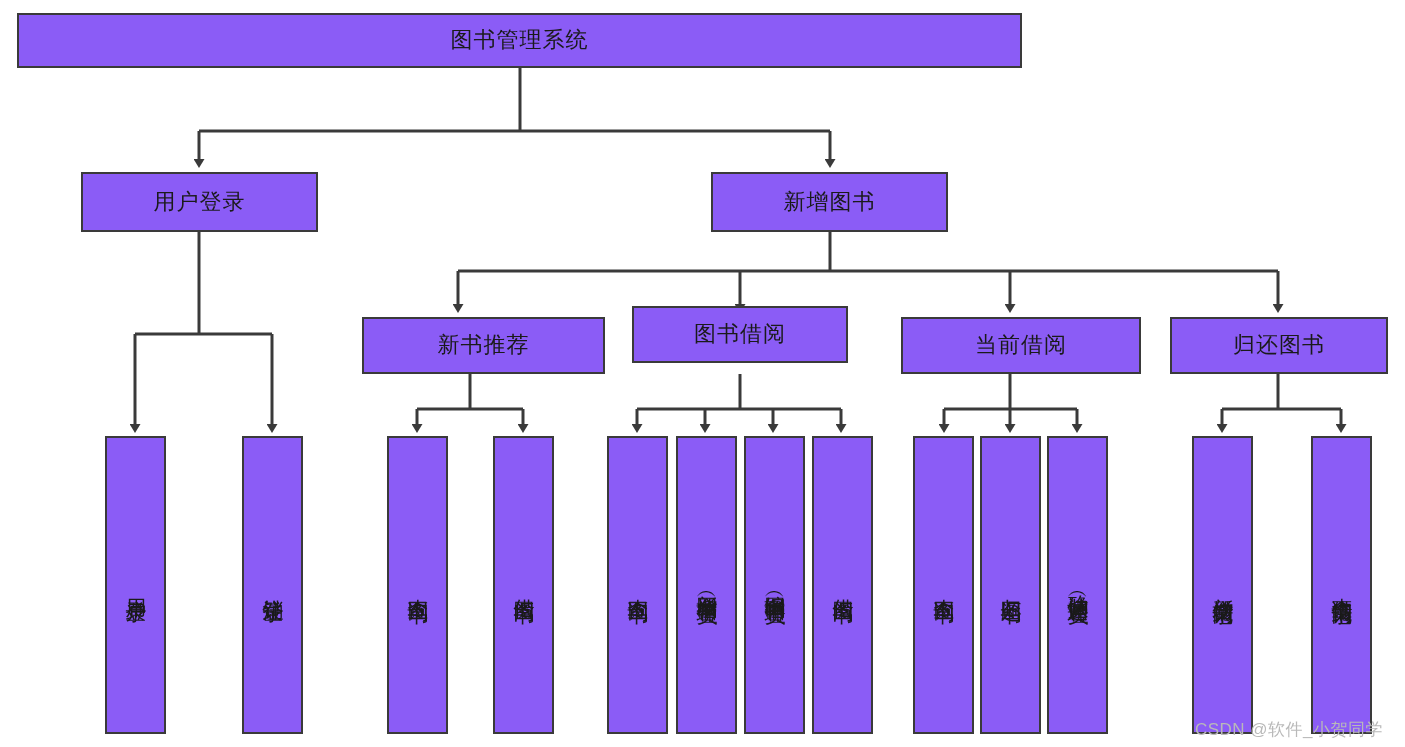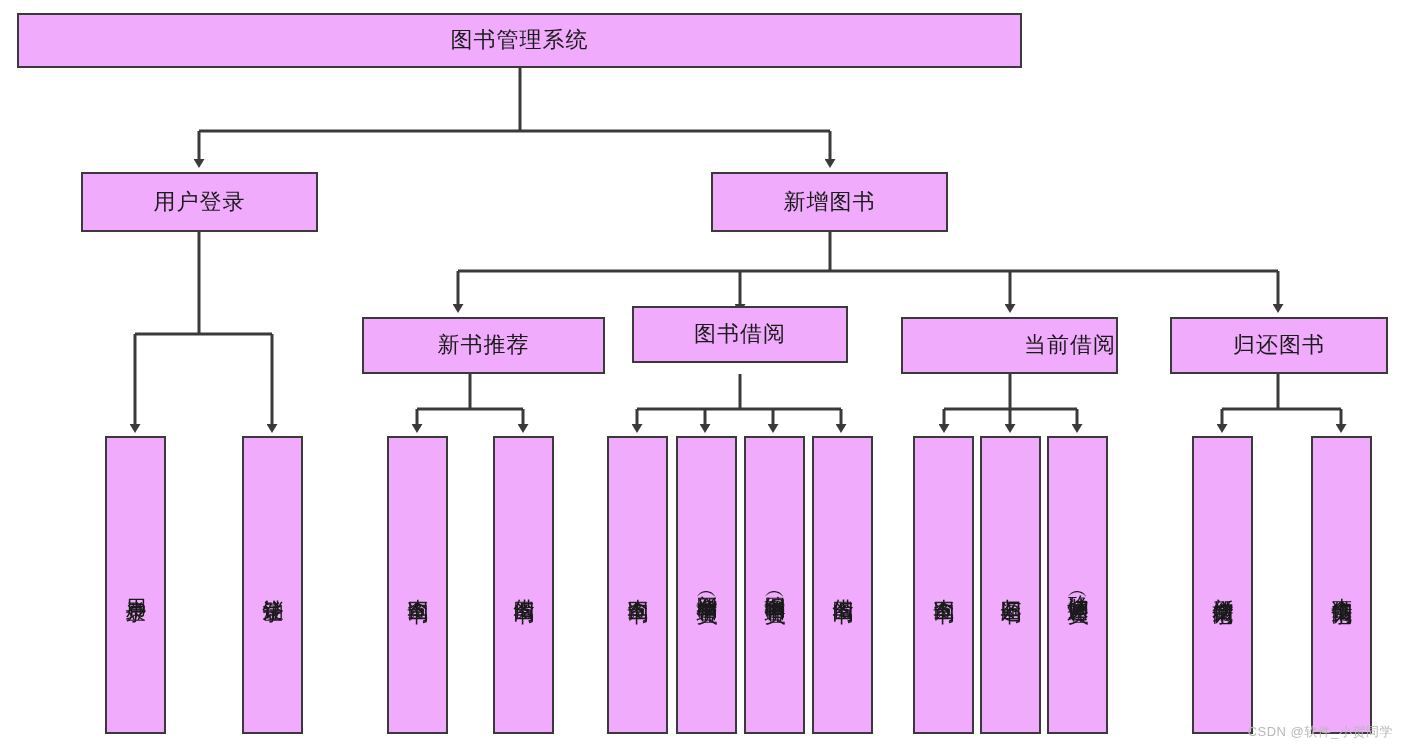--- a/index.html
+++ b/index.html
@@ -14,21 +14,21 @@
     position: relative;
     width: 1405px;
     height: 747px;
     background: #ffffff;
     overflow: hidden;
   }
   .node {
     position: absolute;
     box-sizing: border-box;
     border: 2px solid #3a3a3a;
-    background: #f0abfc;
+    background: #8b5cf6;
     display: flex;
     align-items: center;
     justify-content: center;
     color: #1a1a1a;
     text-align: center;
   }
   .node.horiz {
     font-size: 22px;
     letter-spacing: 1px;
     line-height: 1.2;
@@ -50,23 +50,23 @@
   svg.connectors {
     position: absolute;
     left: 0;
     top: 0;
     width: 1405px;
     height: 747px;
     pointer-events: none;
   }
   .watermark {
     position: absolute;
-    right: 12px;
+    right: 22px;
     bottom: 6px;
-    font-size: 13px;
+    font-size: 17px;
     color: #b9b9b9;
     letter-spacing: 0.5px;
     white-space: nowrap;
   }
 </style>
 </head>
 <body>
 
 <div id="canvas">
 
@@ -130,21 +130,21 @@
   <div class="node horiz" style="left:711px; top:172px; width:237px; height:60px;">
     <span class="label">新增图书</span>
   </div>
 
   <div class="node horiz" style="left:362px; top:317px; width:243px; height:57px;">
     <span class="label">新书推荐</span>
   </div>
   <div class="node horiz" style="left:632px; top:306px; width:216px; height:57px;">
     <span class="label">图书借阅</span>
   </div>
-  <div class="node horiz" style="left:901px; top:317px; width:217px; height:57px;justify-content:flex-end;">
+  <div class="node horiz" style="left:901px; top:317px; width:240px; height:57px;">
     <span class="label">当前借阅</span>
   </div>
   <div class="node horiz" style="left:1170px; top:317px; width:218px; height:57px;">
     <span class="label">归还图书</span>
   </div>
 
   <div class="node vert" style="left:105px; top:436px; width:61px; height:298px;">
     <span class="label">用户登录</span>
   </div>
   <div class="node vert" style="left:242px; top:436px; width:61px; height:298px;">

